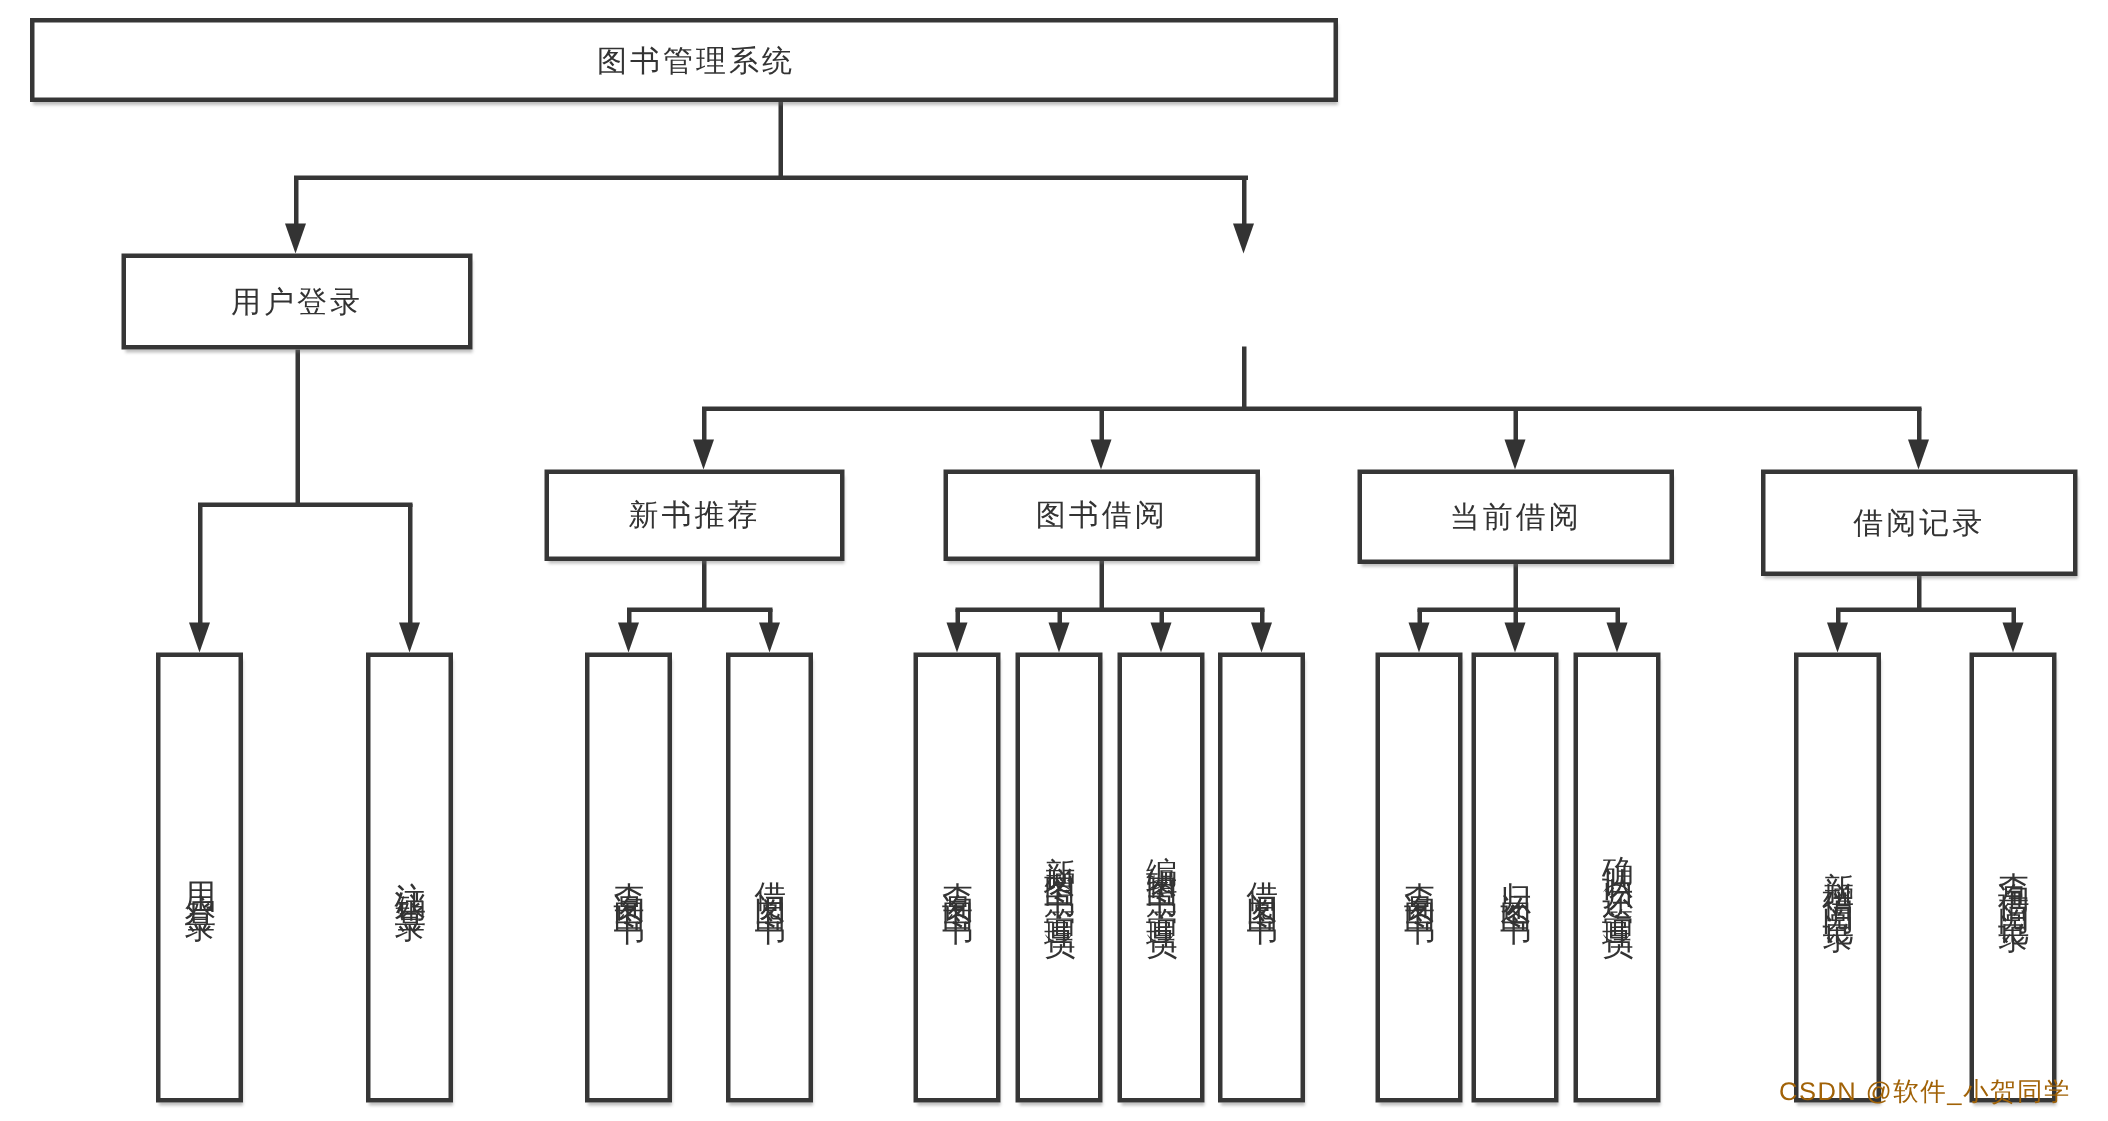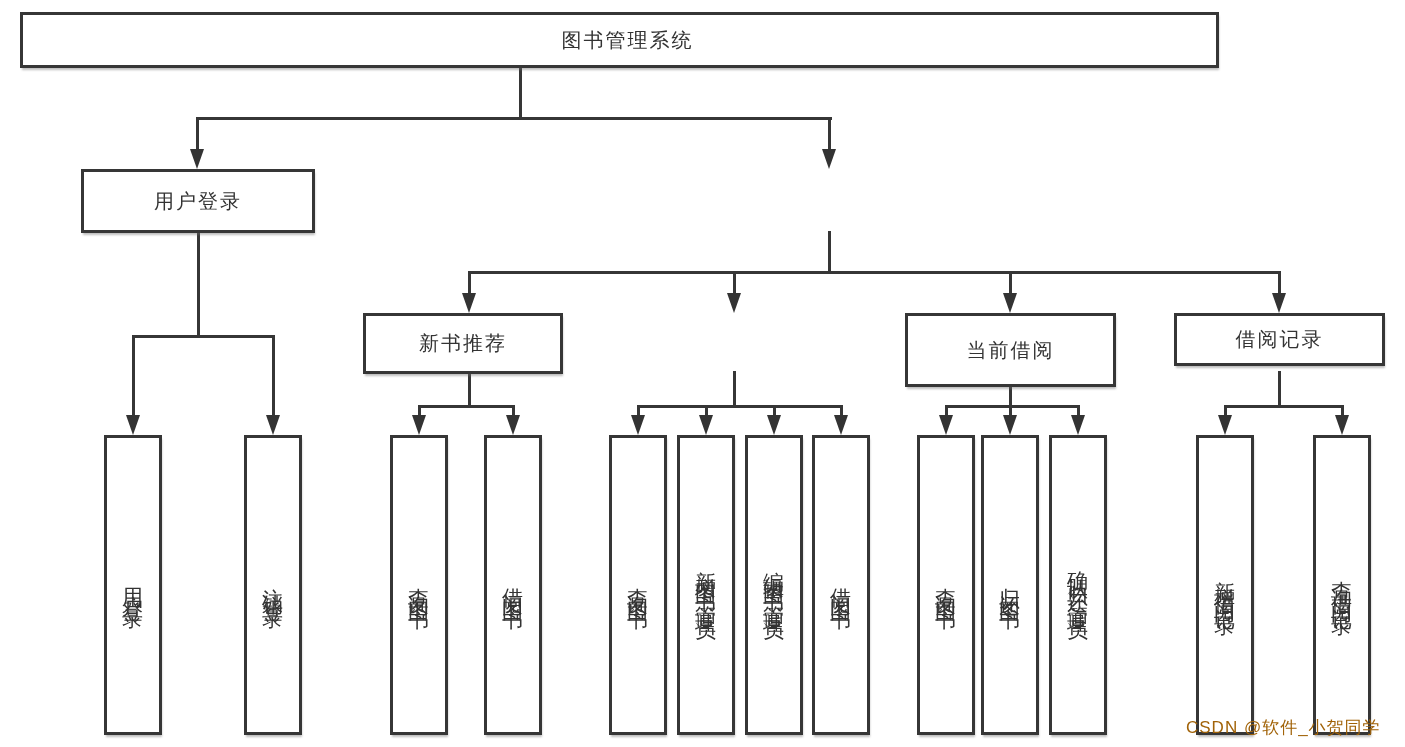--- a/index.html
+++ b/index.html
@@ -120,35 +120,38 @@
   <div class="arrow" style="left:631px; top:415px;"></div>
   <div class="arrow" style="left:699px; top:415px;"></div>
   <div class="arrow" style="left:767px; top:415px;"></div>
   <div class="arrow" style="left:834px; top:415px;"></div>
   <div class="arrow" style="left:939px; top:415px;"></div>
   <div class="arrow" style="left:1003px; top:415px;"></div>
   <div class="arrow" style="left:1071px; top:415px;"></div>
   <div class="arrow" style="left:1218px; top:415px;"></div>
   <div class="arrow" style="left:1335px; top:415px;"></div>
 
-  <div class="node hlabel" style="left:20px; top:12px; width:1199px; height:56px;padding-left:16px;">
+  <div class="node hlabel" style="left:20px; top:12px; width:872px; height:56px;padding-left:16px;">
     <span>图书管理系统</span>
   </div>
 
   <div class="node hlabel" style="left:81px; top:169px; width:234px; height:64px;">
     <span>用户登录</span>
   </div>
 
   <div class="node hlabel" style="left:363px; top:313px; width:200px; height:61px;">
     <span>新书推荐</span>
   </div>
-  <div class="node hlabel" style="left:905px; top:313px; width:211px; height:74px;">
+  <div class="node hlabel" style="left:629px; top:313px; width:211px; height:61px;">
+    <span>图书借阅</span>
+  </div>
+  <div class="node hlabel" style="left:905px; top:313px; width:211px; height:63px;">
     <span>当前借阅</span>
   </div>
-  <div class="node hlabel" style="left:1174px; top:313px; width:211px; height:53px;">
+  <div class="node hlabel" style="left:1174px; top:313px; width:211px; height:71px;">
     <span>借阅记录</span>
   </div>
 
   <div class="node leaf" style="left:104px; top:435px; width:58px; height:300px;">
     <span>用户登录</span>
   </div>
   <div class="node leaf" style="left:244px; top:435px; width:58px; height:300px;">
     <span>注销登录</span>
   </div>
 

